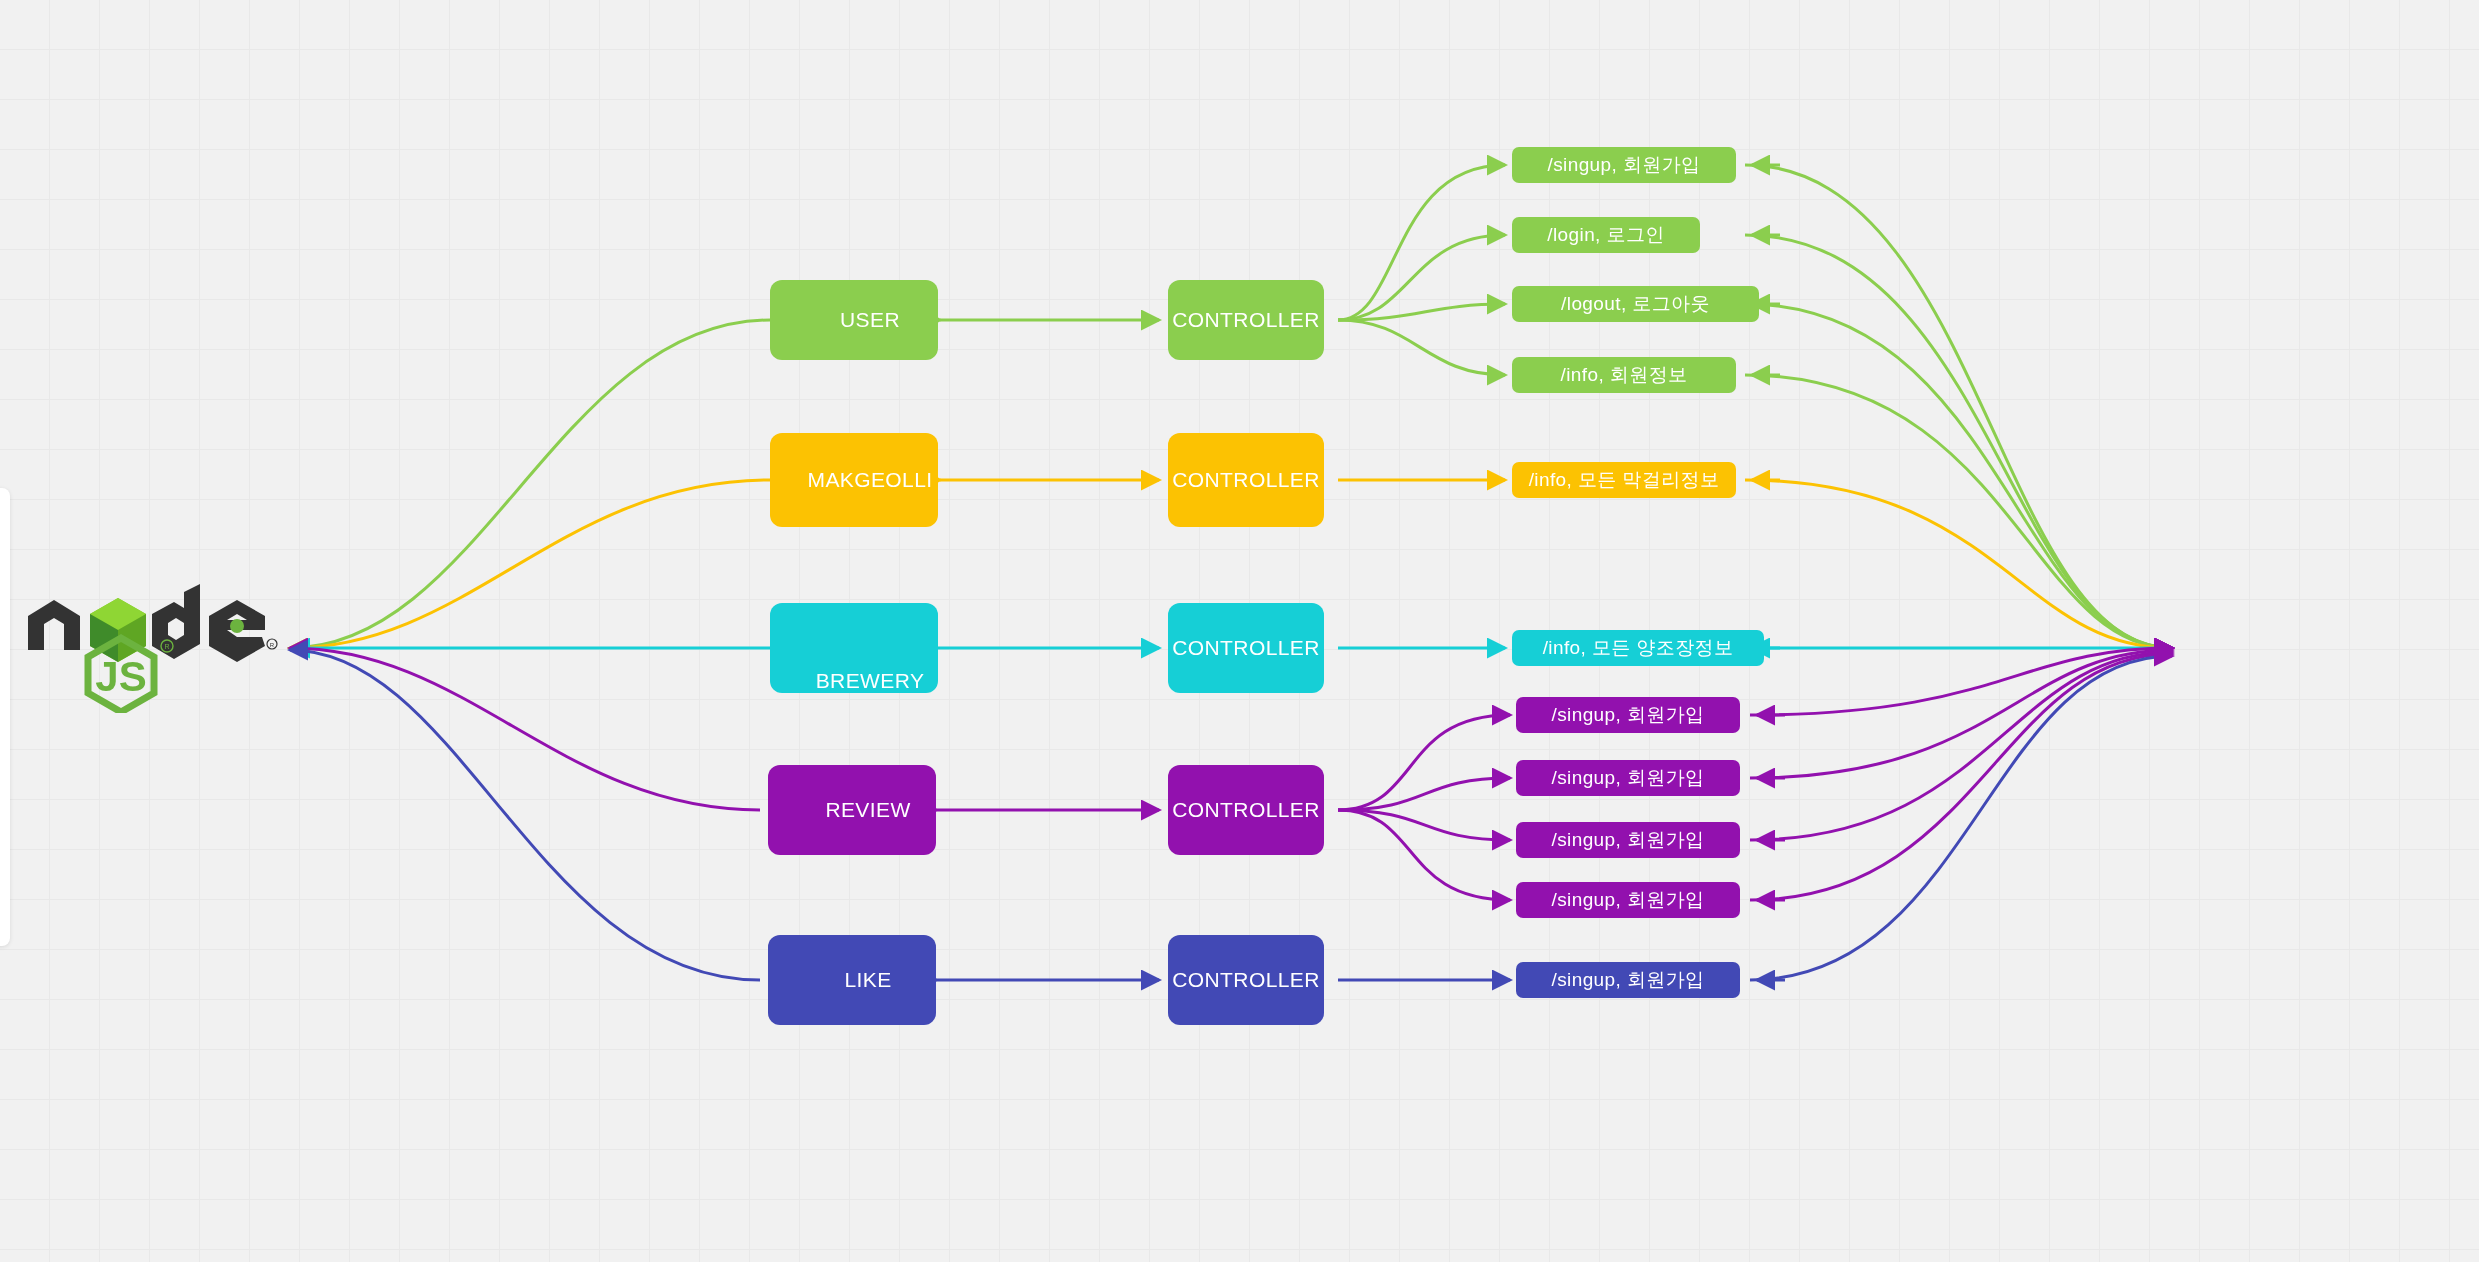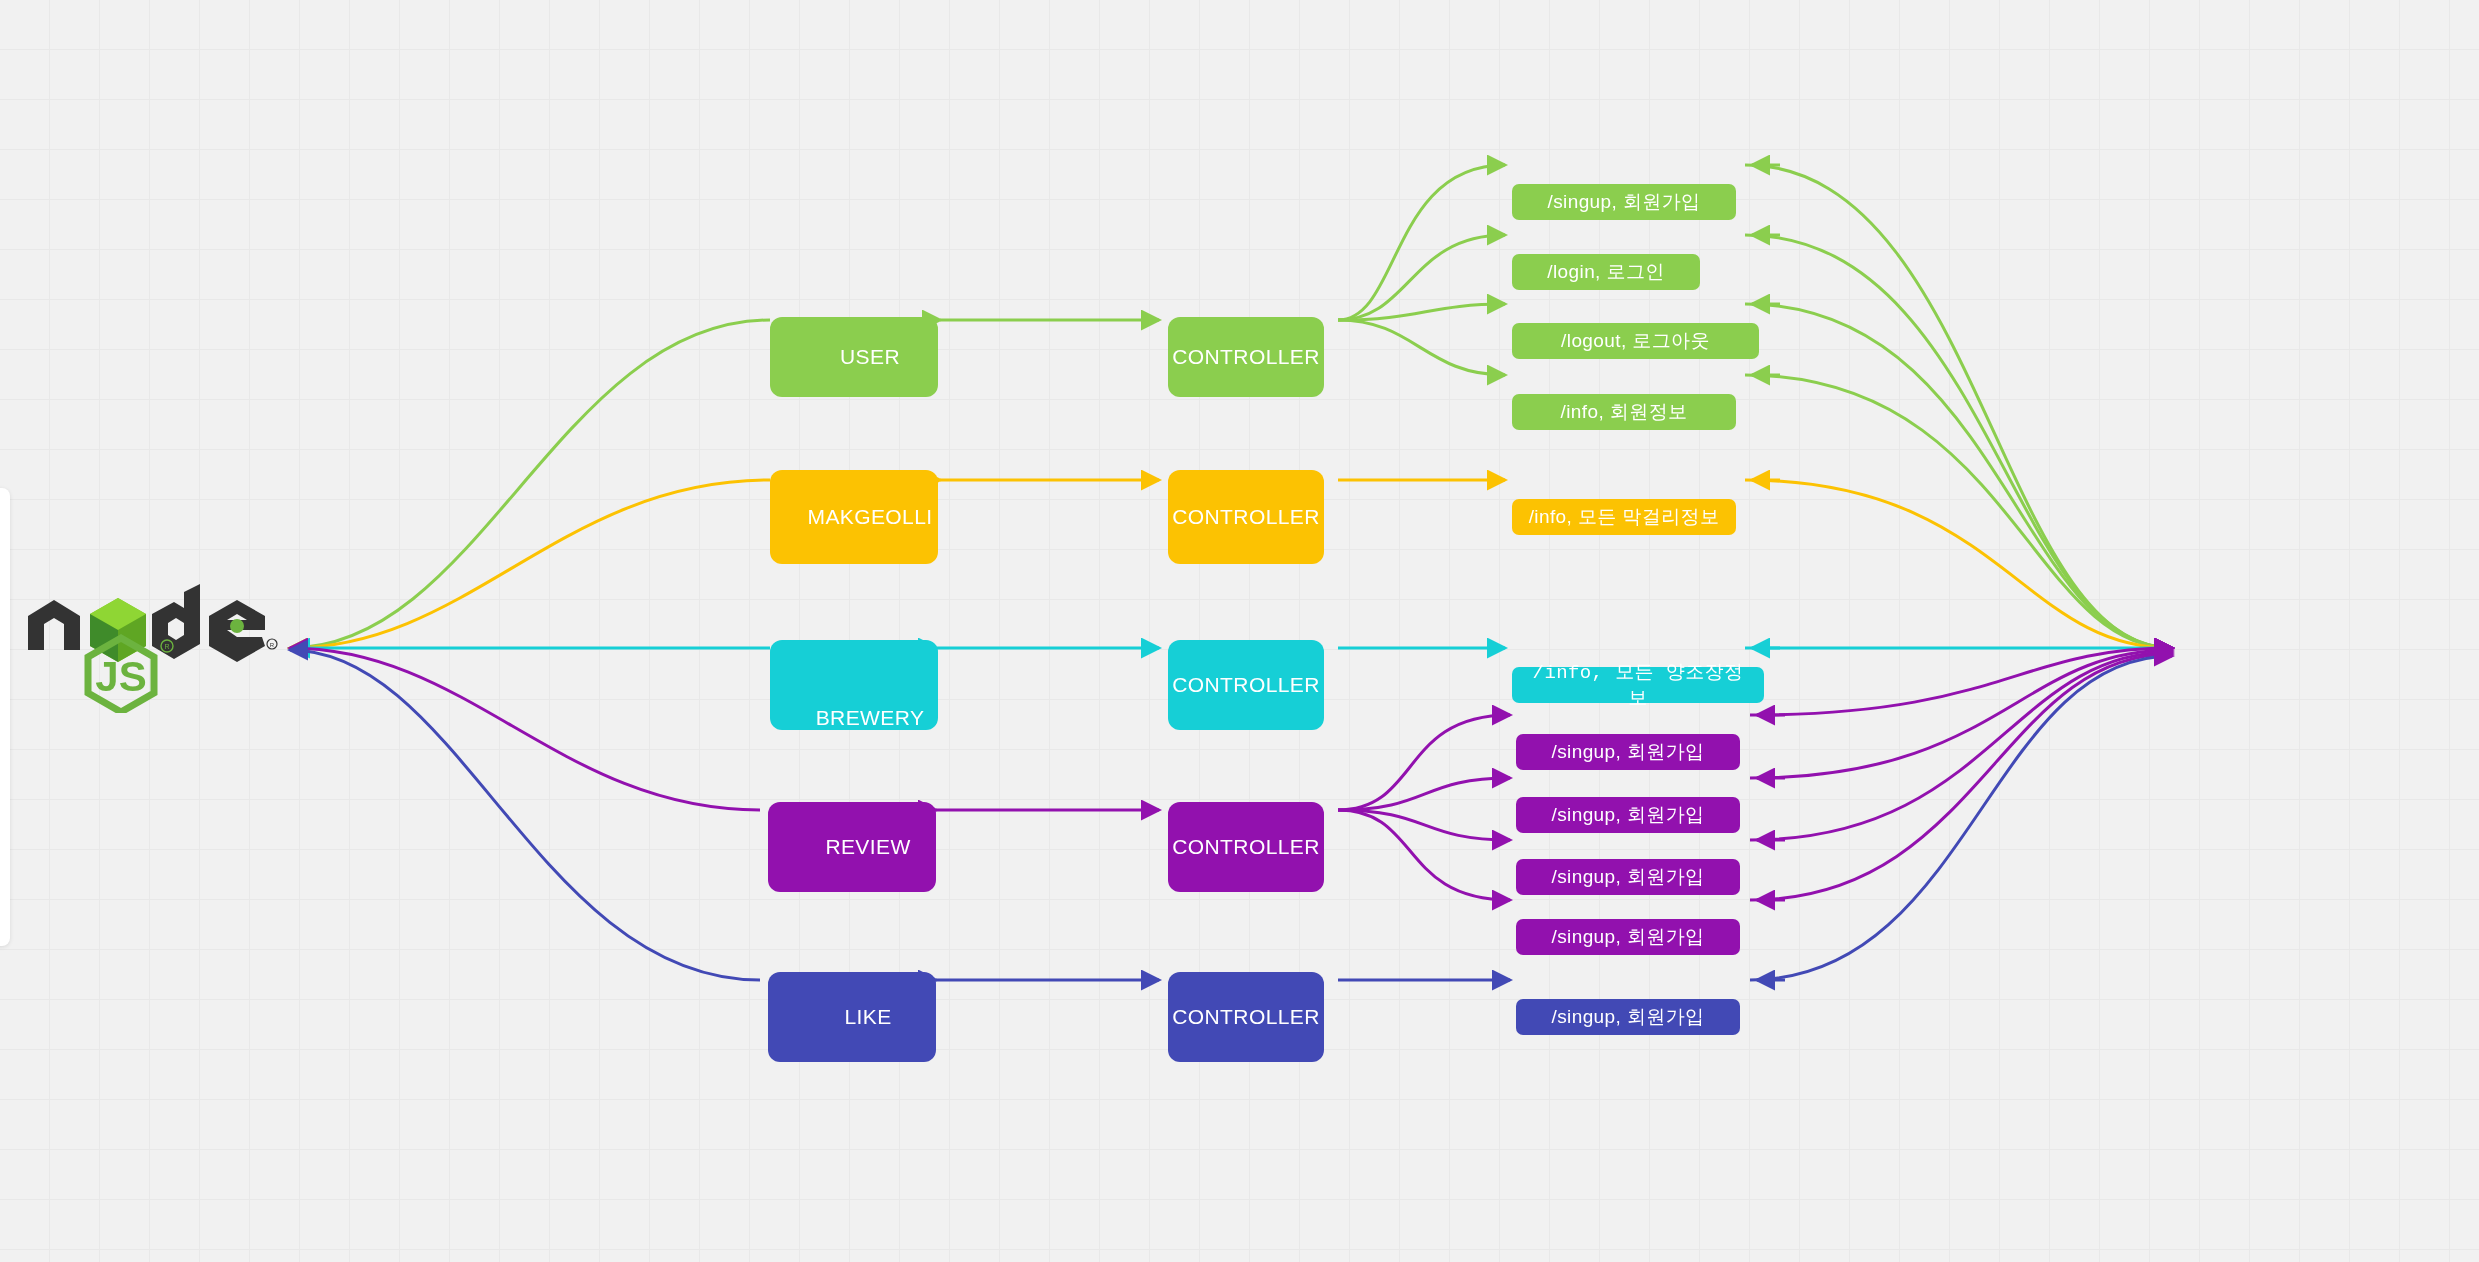--- a/index.html
+++ b/index.html
@@ -42,21 +42,20 @@
     position: absolute;
     display: flex;
     align-items: center;
     justify-content: center;
     color: #ffffff;
     border-radius: 12px;
     letter-spacing: 0.4px;
     text-align: center;
     box-sizing: border-box;
     user-select: none;
-    margin-top: 37px;
   }
   .node.entity {
     width: 168px;
     height: 80px;
     font-size: 21px;
     padding-left: 32px;
   }
   .node.controller {
     width: 156px;
     height: 80px;
@@ -223,21 +222,21 @@
   <div class="node route" style="left:1512px; top:462px; width:224px; background:#fcc202;">
     <span>/info, 모든 막걸리정보</span>
   </div>
 
   <div class="node entity" style="left:770px; top:603px; height:90px; background:#16cfd6;align-items:flex-end;">
     <span>BREWERY</span>
   </div>
   <div class="node controller" style="left:1168px; top:603px; height:90px; background:#16cfd6;">
     <span>CONTROLLER</span>
   </div>
-  <div class="node route" style="left:1512px; top:630px; width:252px; background:#16cfd6;font-family:Liberation Mono, monospace;">
+  <div class="node route" style="left:1512px; top:630px; width:252px; background:#16cfd6;">
     <span>/info, 모든 양조장정보</span>
   </div>
 
   <div class="node entity" style="left:768px; top:765px; height:90px; background:#9211ae;">
     <span>REVIEW</span>
   </div>
   <div class="node controller" style="left:1168px; top:765px; height:90px; background:#9211ae;">
     <span>CONTROLLER</span>
   </div>
   <div class="node route" style="left:1516px; top:697px; width:224px; background:#9211ae;">

